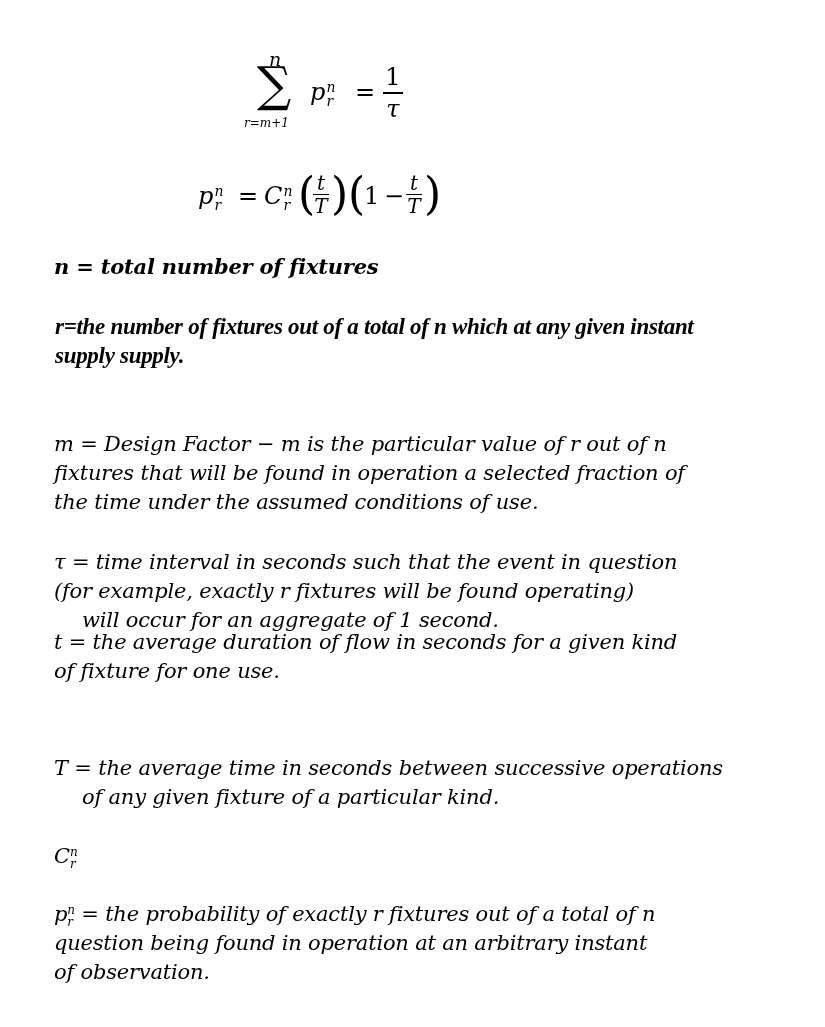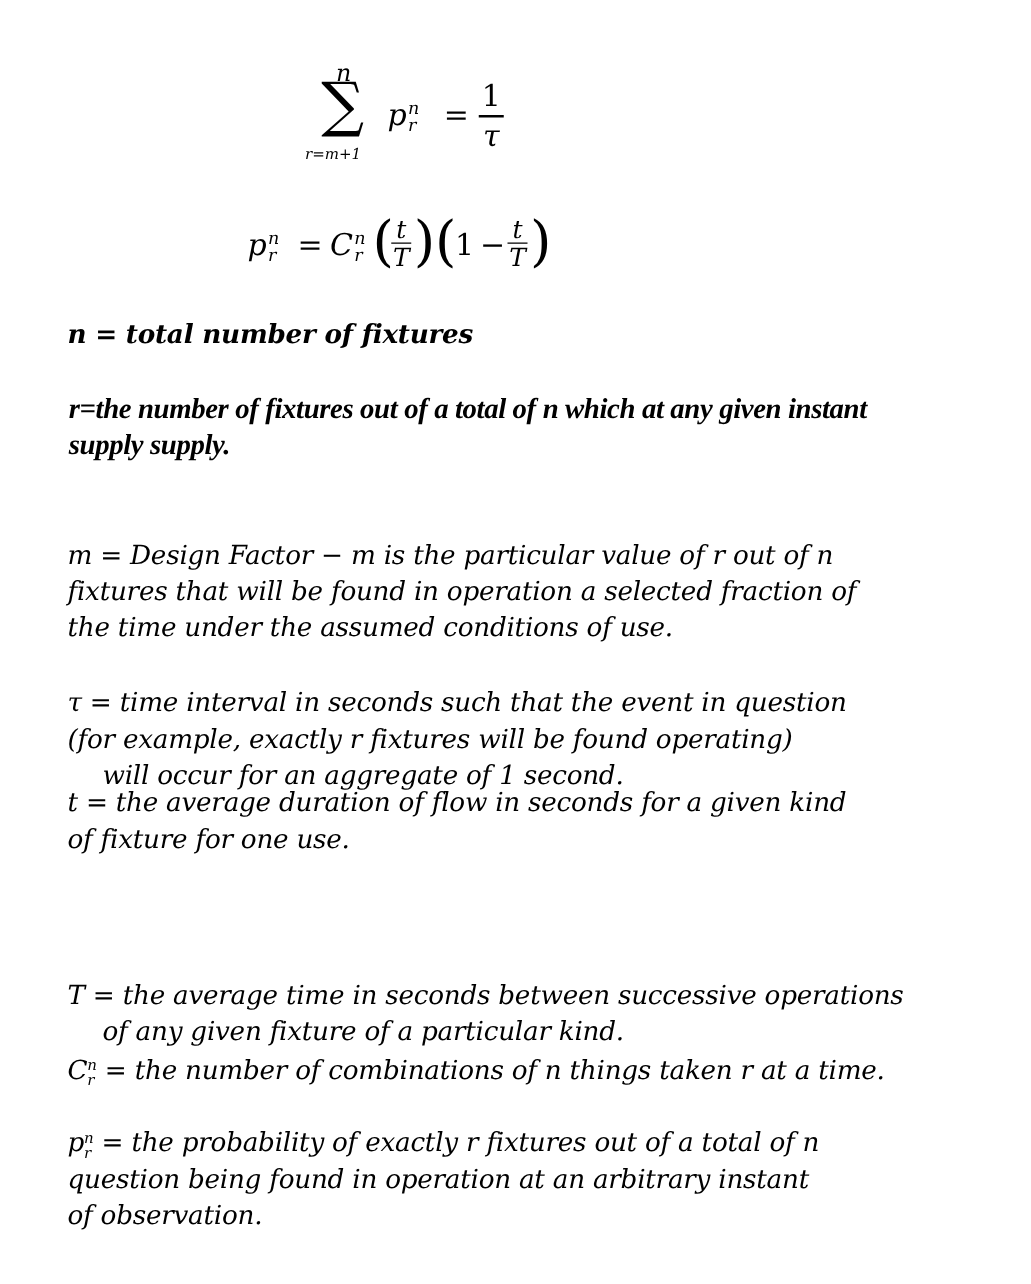--- a/index.html
+++ b/index.html
@@ -124,28 +124,28 @@
   <span class="line">τ =  time interval in seconds such that the event in question</span>
   <span class="line">(for example, exactly r  fixtures will be found operating)</span>
   <span class="line indent">will occur for an aggregate of 1  second.</span>
 </div>
 
 <div class="def" style="top:628px;">
   <span class="line">t = the average duration of flow in seconds for a given kind</span>
   <span class="line">of fixture for one use.</span>
 </div>
 
-<div class="def" style="top:754px;margin-top:28px;">
+<div class="def" style="top:754px;">
   <span class="line">T = the average time in seconds between successive operations</span>
   <span class="line indent">of any given fixture of a particular kind.</span>
 </div>
 
 <div class="def" style="top:842px;">
   <span class="line">
-    <span class="sym">C</span><span class="sym-sub"><span>n</span><span>r</span></span><span> = the number of combinations of n things taken r at a time.</span>
+    <span class="sym">C</span><span class="sym-sub"><span>n</span><span>r</span></span>
   </span>
 </div>
 
 <div class="def" style="top:900px;">
   <span class="line">
     <span class="sym">p</span><span class="sym-sub"><span>n</span><span>r</span></span><span> = the probability of exactly r fixtures out of a total of n</span>
   </span>
   <span class="line">question being found in operation at an arbitrary instant</span>
   <span class="line">of observation.</span>
 </div>

